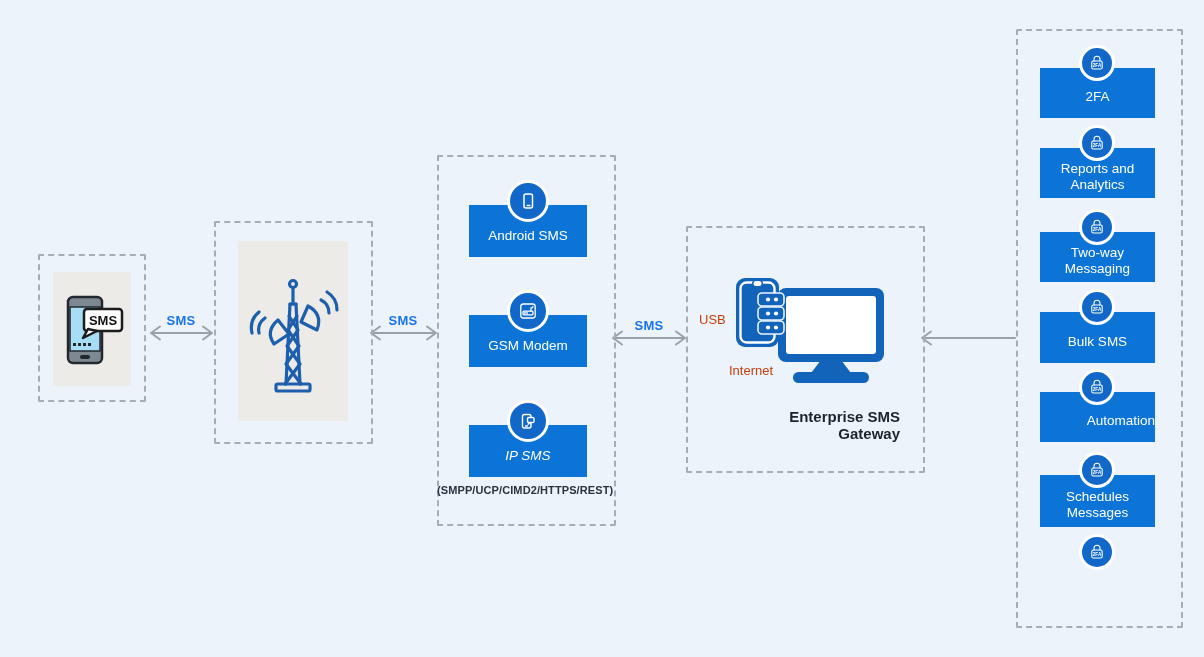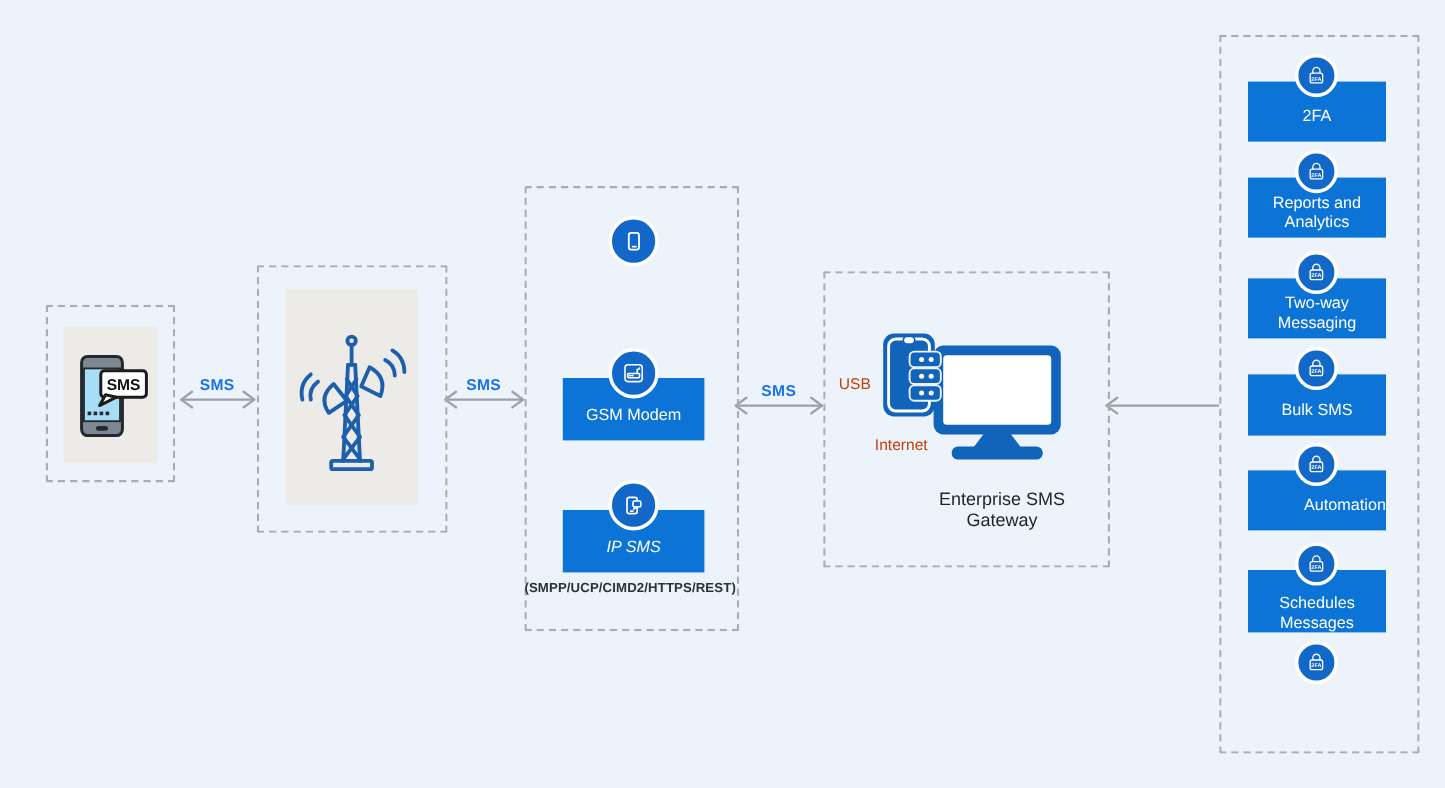--- a/index.html
+++ b/index.html
@@ -67,23 +67,23 @@
     letter-spacing:.1px;
   }
   .small-label{
     position:absolute;
     font-size:13px;
     color:#c2410c;
   }
   .gateway-title{
     position:absolute;
     width:130px;
-    text-align:center;
+    text-align:right;
     font-size:15px;
-    font-weight:400;
+    font-weight:700;
     color:#1c232b;
     line-height:1.15;
   }
 </style>
 </head>
 <body>
 
 <div class="canvas">
 
   <svg class="arrow-layer" width="1204" height="657" viewBox="0 0 1204 657">
@@ -156,20 +156,23 @@
 
           <path d="M63 50 Q78 58 72 74 L56 66 Z"></path>
           <path d="M76 44 Q84 48 84 57 M82 36 Q92 42 92 54"></path>
         </g>
       </svg>
     </div>
   </div>
 
   <div class="dashed-box" style="left:437px;top:155px;width:175px;height:367px;"></div>
 
+  <div class="blue-box" style="left:469px;top:205px;width:118px;height:52px;">
+    <span>Android SMS</span>
+  </div>
   <div class="node-circle circle-36" style="left:507px;top:180px;">
     <svg width="20" height="20" viewBox="0 0 20 20">
       <g stroke="#ffffff" stroke-width="1.5" fill="none" stroke-linecap="round">
         <rect x="6" y="3" width="8.5" height="14" rx="2"></rect>
         <path d="M9.2 14.6 H11.8"></path>
       </g>
     </svg>
   </div>
 
   <div class="blue-box" style="left:469px;top:315px;width:118px;height:52px;">
@@ -297,21 +300,21 @@
   <div class="node-circle circle-30" style="left:1079px;top:369px;">
     <svg width="20" height="20" viewBox="0 0 20 20">
       <g stroke="#ffffff" stroke-width="1.1" fill="none" stroke-linecap="round" stroke-linejoin="round">
         <path d="M7 8 V6.2 A3 3 0 0 1 13 6.2 V8"></path>
         <rect x="4.8" y="8" width="10.4" height="8" rx="1.6"></rect>
       </g>
       <text x="10" y="14.2" text-anchor="middle" font-size="4.6" font-weight="bold" fill="#ffffff" font-family="Liberation Sans, sans-serif">2FA</text>
     </svg>
   </div>
 
-  <div class="blue-box" style="left:1040px;top:475px;width:115px;height:52px;padding-top:8px;align-items:flex-end;">
+  <div class="blue-box" style="left:1040px;top:475px;width:115px;height:52px;padding-top:8px;">
     <span>Schedules Messages</span>
   </div>
   <div class="node-circle circle-30" style="left:1079px;top:452px;">
     <svg width="20" height="20" viewBox="0 0 20 20">
       <g stroke="#ffffff" stroke-width="1.1" fill="none" stroke-linecap="round" stroke-linejoin="round">
         <path d="M7 8 V6.2 A3 3 0 0 1 13 6.2 V8"></path>
         <rect x="4.8" y="8" width="10.4" height="8" rx="1.6"></rect>
       </g>
       <text x="10" y="14.2" text-anchor="middle" font-size="4.6" font-weight="bold" fill="#ffffff" font-family="Liberation Sans, sans-serif">2FA</text>
     </svg>

